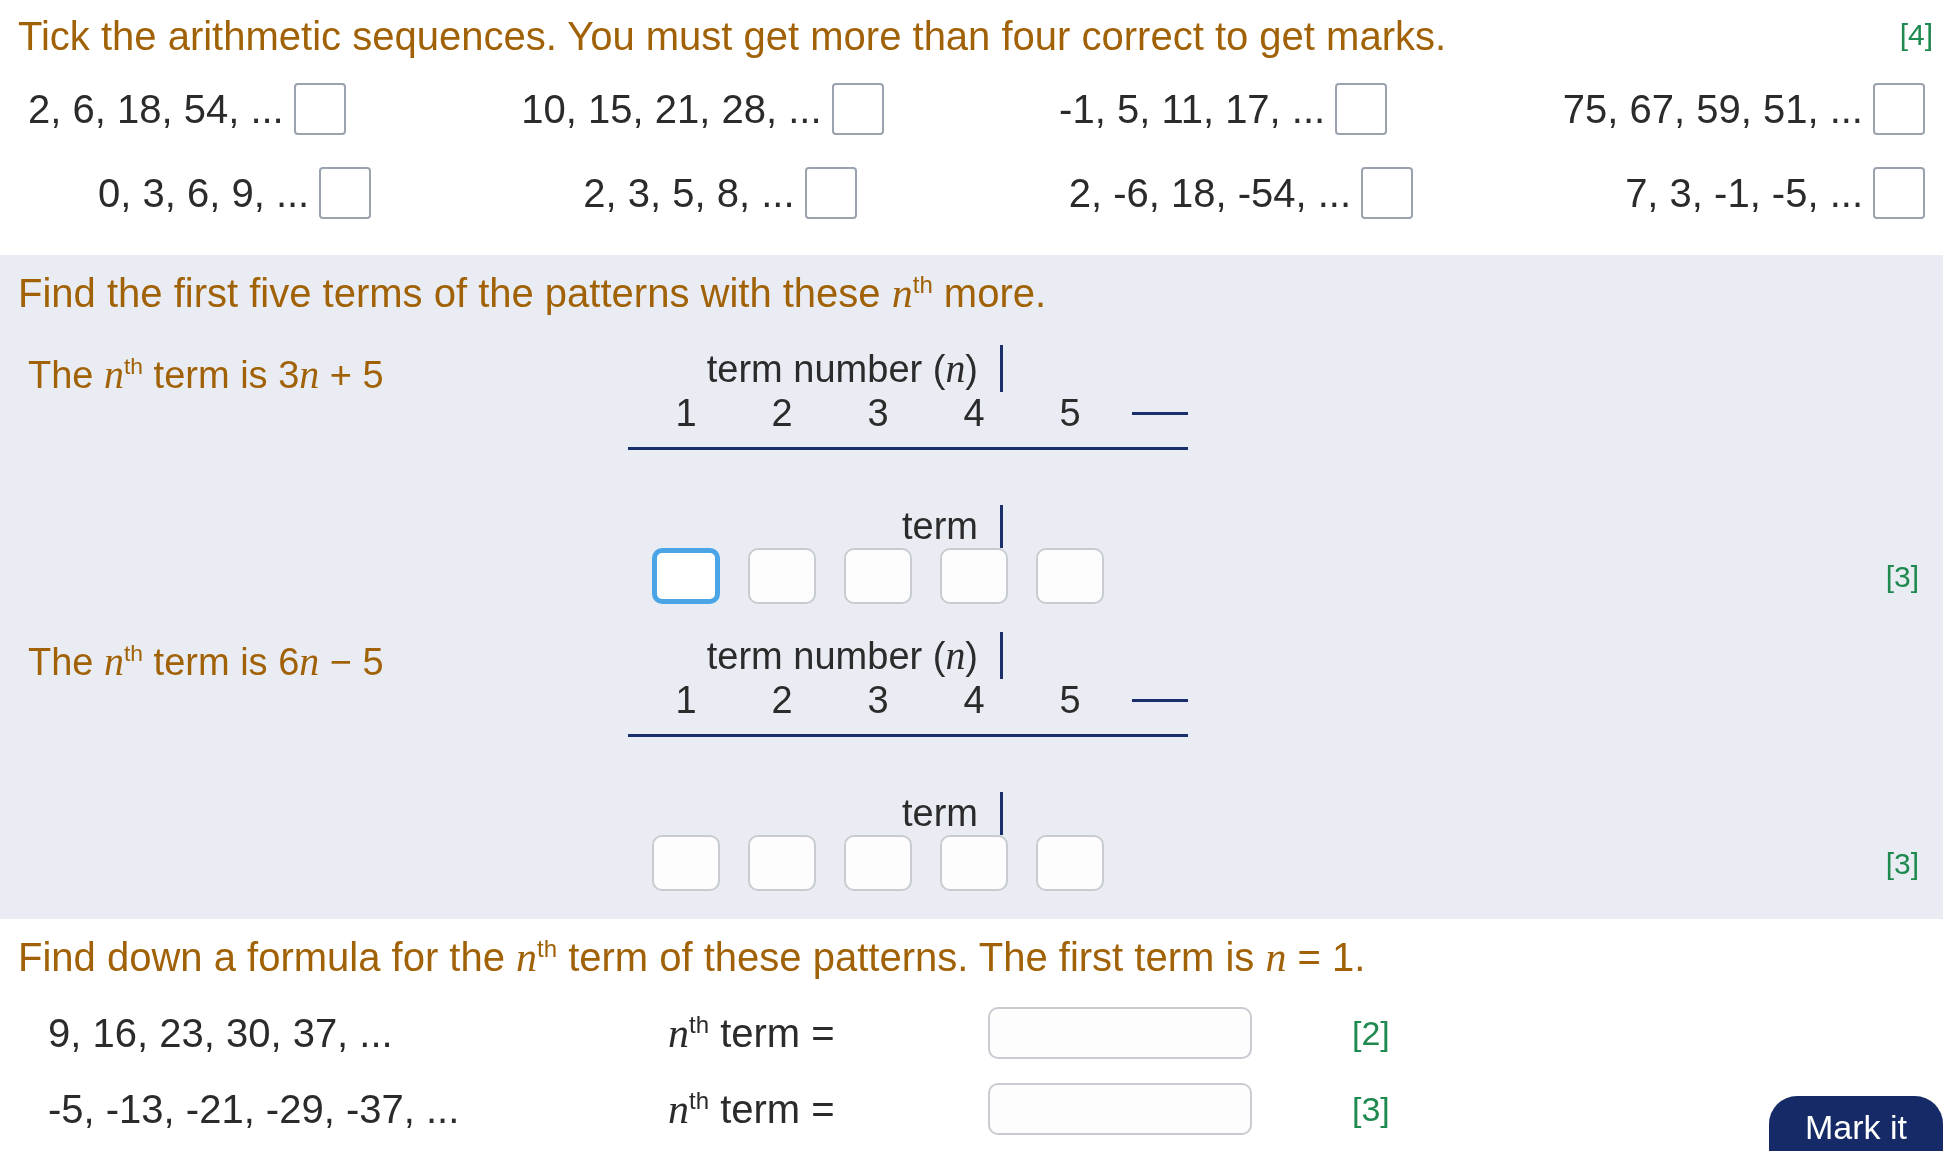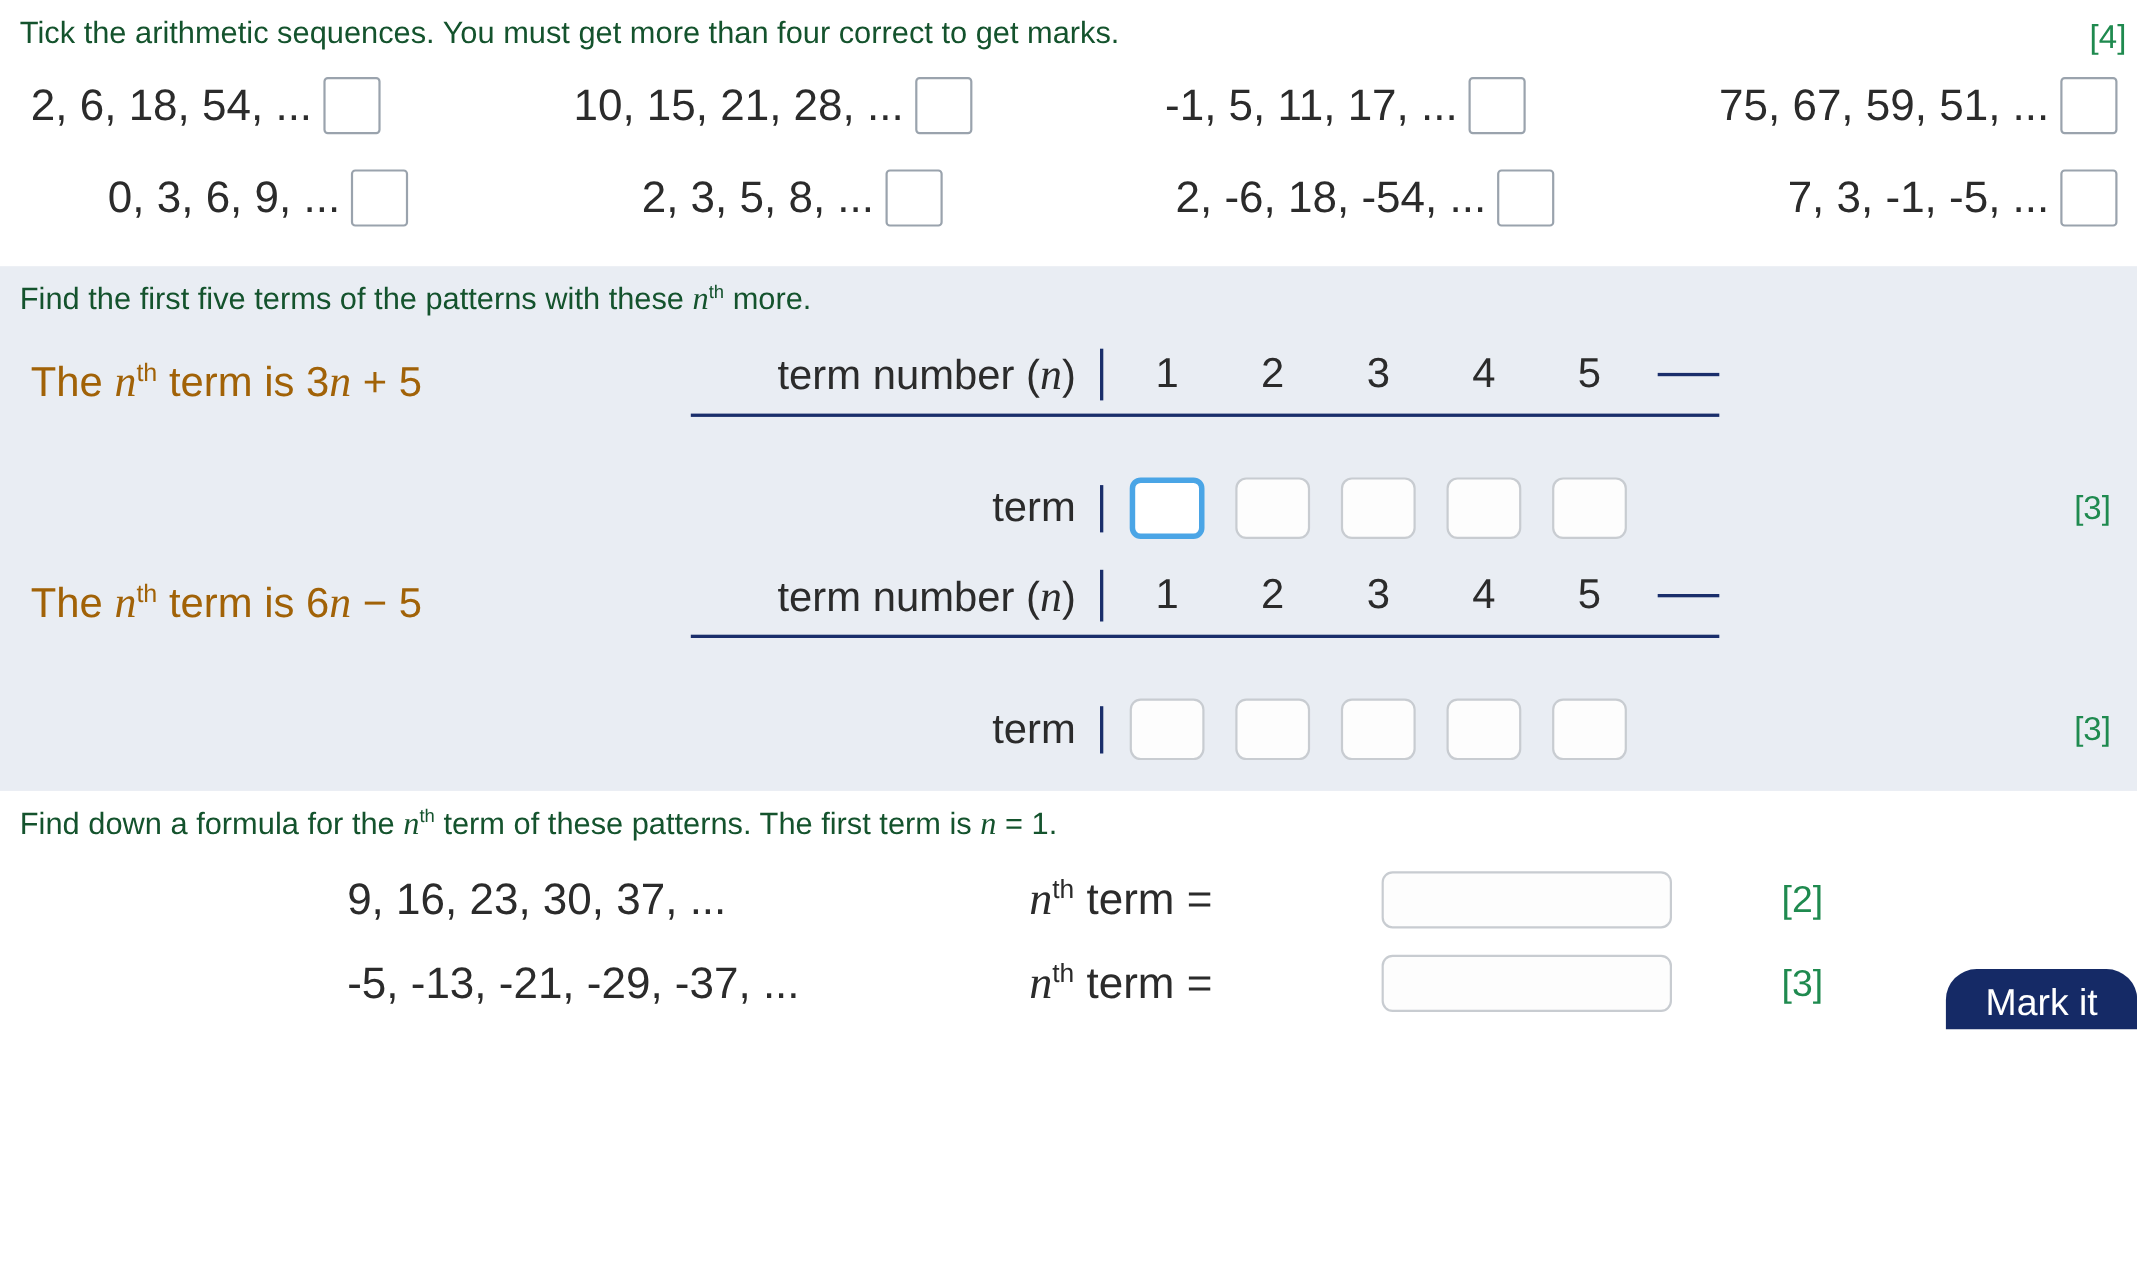--- a/index.html
+++ b/index.html
@@ -16,22 +16,22 @@
   }
   .section {
     padding: 14px 18px 10px 18px;
     box-sizing: border-box;
     position: relative;
   }
   .section.alt {
     background: #e9edf3;
   }
   .prompt {
-    color: #14532d;
-    font-size: 28px;
+    color: #a16207;
+    font-size: 40px;
     margin-bottom: 18px;
   }
   .marks {
     color: #1f8a4f;
     font-size: 30px;
     position: absolute;
   }
   .seq-rows {
     font-size: 40px;
     color: #2b2b2b;
@@ -76,21 +76,21 @@
     width: 600px;
     font-size: 38px;
     color: #a16207;
     padding-top: 6px;
   }
   .term-table {
     font-size: 38px;
   }
   .tt-row {
     display: flex;
-    align-items: center;
+    flex-direction: column;
   }
   .tt-label {
     width: 350px;
     text-align: right;
     padding-right: 22px;
     border-right: 3px solid #1a2e6b;
   }
   .tt-cells {
     display: flex;
     gap: 28px;
@@ -121,21 +121,20 @@
     border: 5px solid #4aa5e6;
     background: #fff;
   }
   
   .formula-row {
     display: flex;
     align-items: center;
     padding: 8px 0 16px 30px;
     font-size: 40px;
     position: relative;
-    justify-content: center;
   }
   .formula-seq {
     width: 620px;
   }
   .formula-mid {
     width: 320px;
     text-align: left;
   }
   .formula-input {
     width: 260px;

